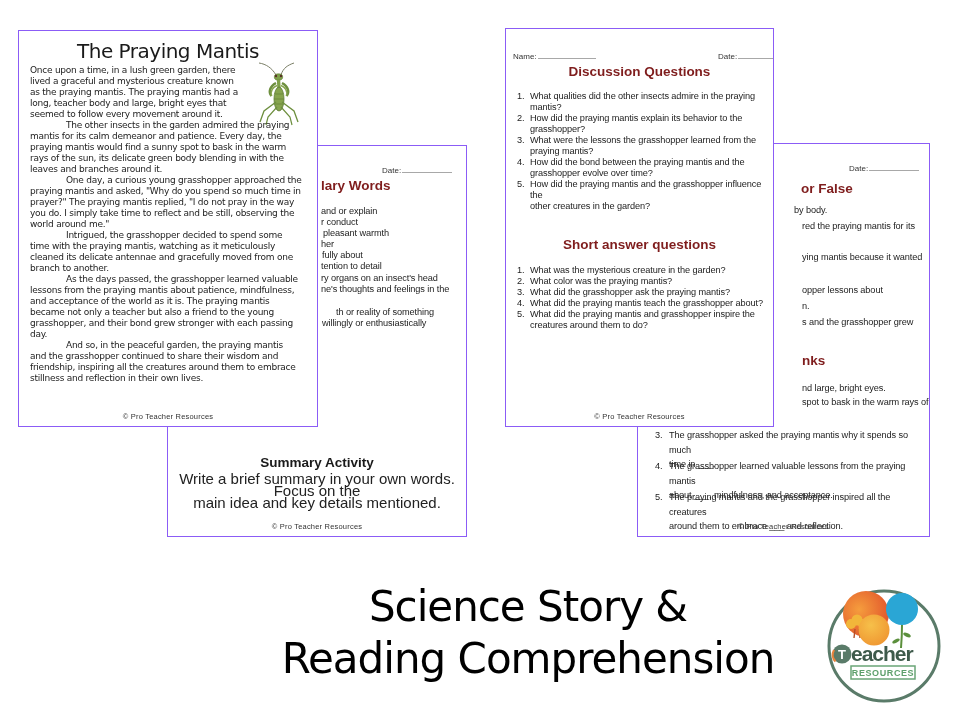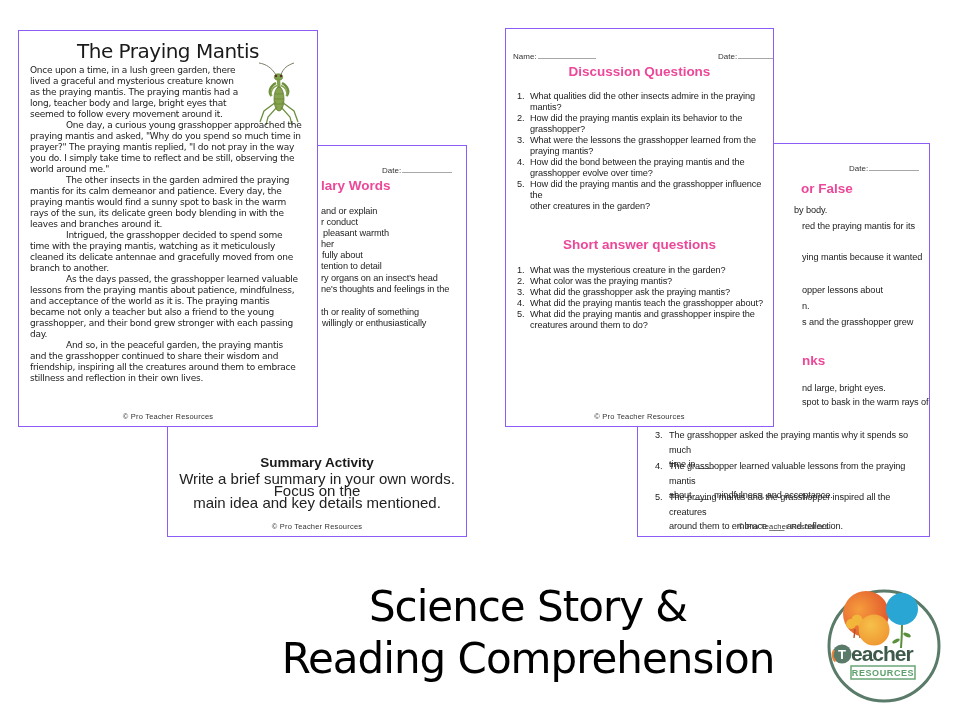--- a/index.html
+++ b/index.html
@@ -10,33 +10,33 @@
   .p1{left:18px;top:30px;width:300px;height:397px;z-index:2;font-family:"DejaVu Sans",sans-serif;}
   .p1 .title{margin-top:8px;text-align:center;font-size:20px;letter-spacing:-0.5px;}
   .p1 .body{position:absolute;left:11px;right:10px;top:34px;font-size:9px;line-height:11px;
             letter-spacing:-0.25px;color:#1c1c1c;}
   .p1 .body p{margin:0;white-space:pre-line;}
   .p1 .body p.indent{text-indent:36px;}
   .mantis{position:absolute;right:6px;top:30px;width:62px;height:66px;}
   .pfooter{position:absolute;left:0;right:0;bottom:5px;text-align:center;font-size:7.5px;color:#333;
            font-family:"Liberation Sans",sans-serif;letter-spacing:0.2px;}
   
-  .wshead{font-weight:bold;font-size:13.5px;color:#ec4899;}
+  .wshead{font-weight:bold;font-size:13.5px;color:#7f1d1d;}
   .datelabel{font-size:8px;color:#333;}
   .uline{display:inline-block;width:50px;border-bottom:1px solid #a8a8a8;height:7px;margin-left:1px;}
   .frag{position:absolute;font-size:9.2px;color:#222;white-space:nowrap;letter-spacing:-0.1px;}
   
   .p2{left:167px;top:145px;width:300px;height:392px;z-index:1;}
   .p2 .daterow{position:absolute;left:214px;top:13px;white-space:nowrap;}
   .p2 .headfrag{position:absolute;left:153px;top:32px;white-space:nowrap;}
   .vf0{left:153px;top:60px;}  .vf1{left:153px;top:71px;}
   .vf2{left:155px;top:82px;}  .vf3{left:153px;top:93px;}
   .vf4{left:154px;top:104px;} .vf5{left:153px;top:115px;}
   .vf6{left:153px;top:127px;} .vf7{left:153px;top:138px;}
-  .vf8{left:153px;top:161px;} .vf9{left:154px;top:172px;}
+  .vf8{left:168px;top:161px;} .vf9{left:154px;top:172px;}
   .sumhead{position:absolute;left:0;right:0;top:309px;text-align:center;font-weight:bold;font-size:13.5px;}
   .sumtext{position:absolute;left:0;right:0;top:327px;text-align:center;font-size:15px;line-height:12px;
            white-space:pre-line;color:#222;}
   
   .p3{left:505px;top:28px;width:269px;height:399px;z-index:2;}
   .p3 .namerow{position:absolute;left:7px;top:16px;white-space:nowrap;}
   .p3 .daterow{position:absolute;left:212px;top:16px;white-space:nowrap;}
   .p3 .head1{position:absolute;left:0;right:0;top:35px;text-align:center;}
   .qlist{position:absolute;left:11px;right:8px;}
   .list1{top:62px;} .list2{top:236px;}
@@ -109,30 +109,30 @@
       <path d="M32 41 L44 50 L48 61" stroke="#6d8f3e" stroke-width="1.3" fill="none"></path>
       <path d="M27 46 L18 56 L16 64" stroke="#6d8f3e" stroke-width="1.2" fill="none"></path>
       <path d="M31 46 L40 56 L42 64" stroke="#6d8f3e" stroke-width="1.2" fill="none"></path>
     </svg>
     <div class="body">
       <p>Once upon a time, in a lush green garden, there
 lived a graceful and mysterious creature known
 as the praying mantis. The praying mantis had a
 long, teacher body and large, bright eyes that
 seemed to follow every movement around it.</p>
+      <p class="indent">The other insects in the garden admired the praying
+mantis for its calm demeanor and patience. Every day, the
+praying mantis would find a sunny spot to bask in the warm
+rays of the sun, its delicate green body blending in with the
+leaves and branches around it.</p>
       <p class="indent">One day, a curious young grasshopper approached the
 praying mantis and asked, "Why do you spend so much time in
 prayer?" The praying mantis replied, "I do not pray in the way
 you do. I simply take time to reflect and be still, observing the
 world around me."</p>
-      <p class="indent">The other insects in the garden admired the praying
-mantis for its calm demeanor and patience. Every day, the
-praying mantis would find a sunny spot to bask in the warm
-rays of the sun, its delicate green body blending in with the
-leaves and branches around it.</p>
       <p class="indent">Intrigued, the grasshopper decided to spend some
 time with the praying mantis, watching as it meticulously
 cleaned its delicate antennae and gracefully moved from one
 branch to another.</p>
       <p class="indent">As the days passed, the grasshopper learned valuable
 lessons from the praying mantis about patience, mindfulness,
 and acceptance of the world as it is. The praying mantis
 became not only a teacher but also a friend to the young
 grasshopper, and their bond grew stronger with each passing
 day.</p>

